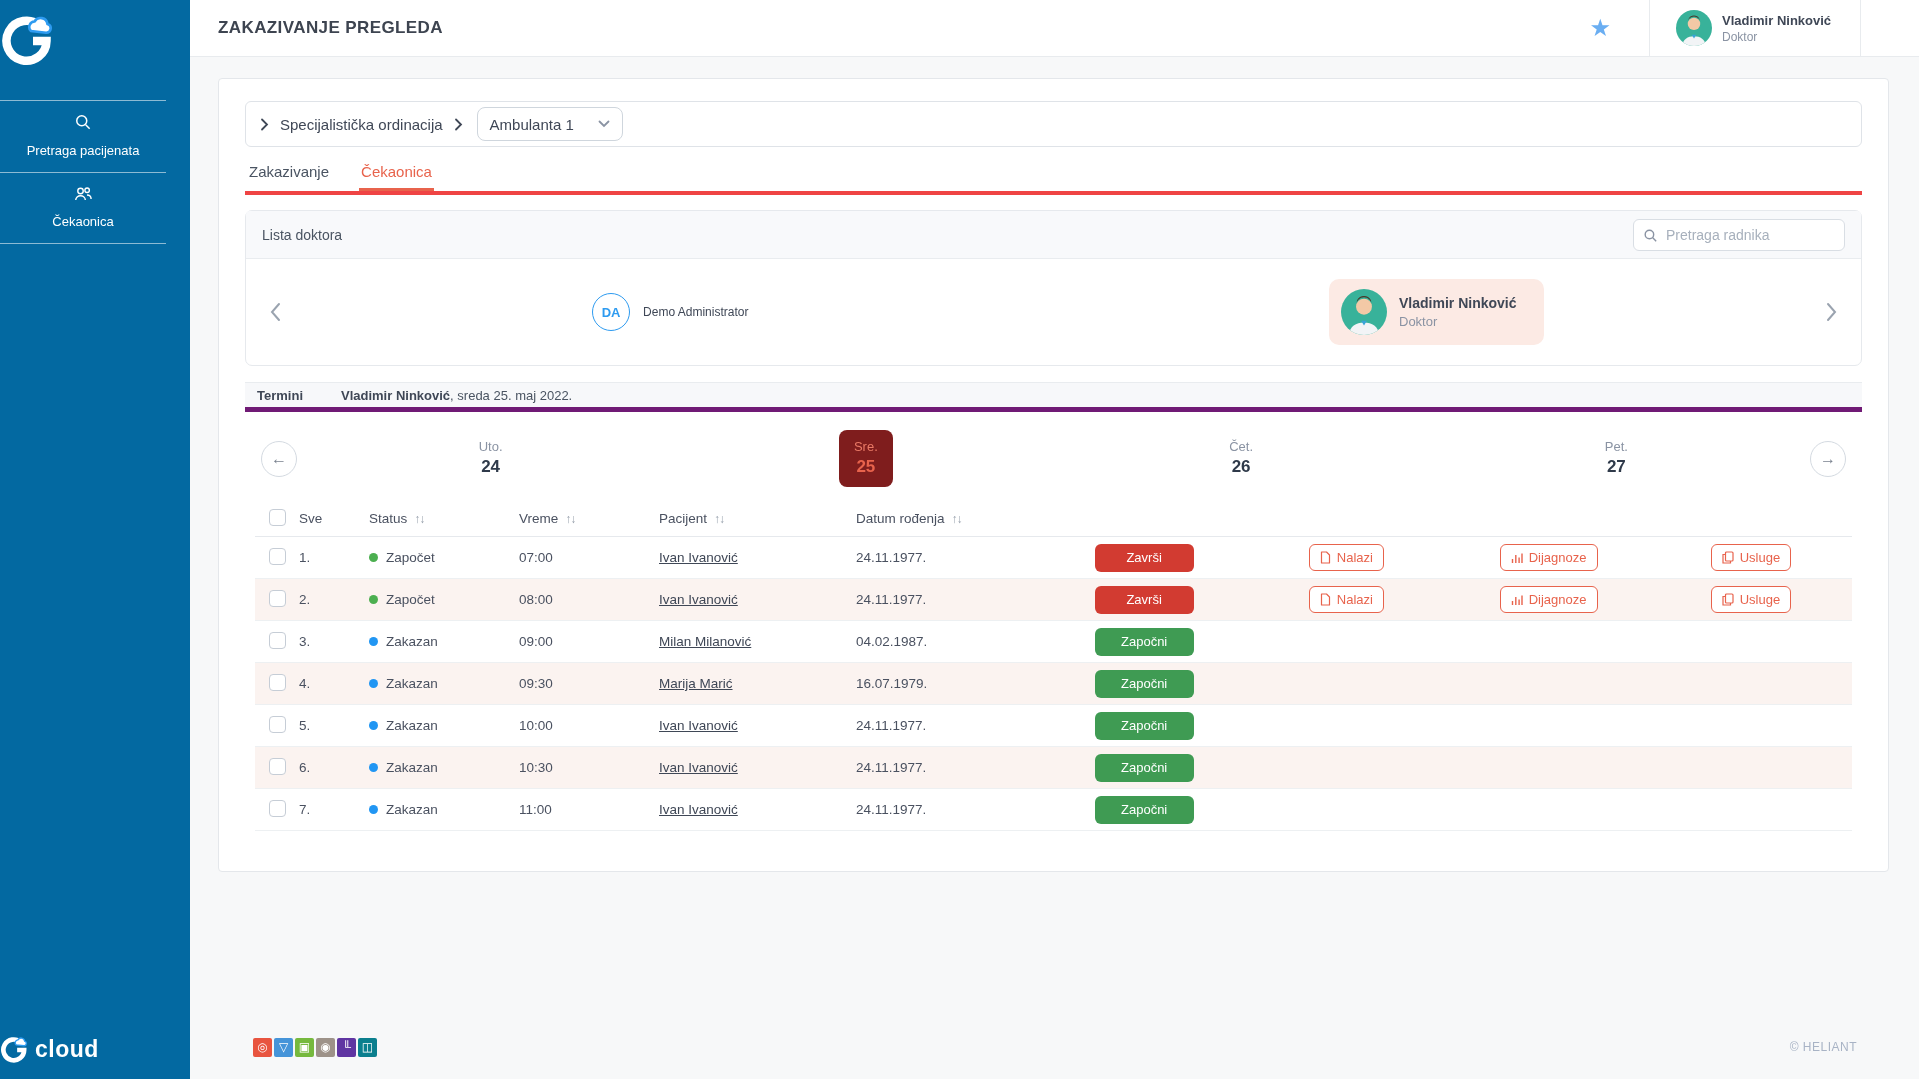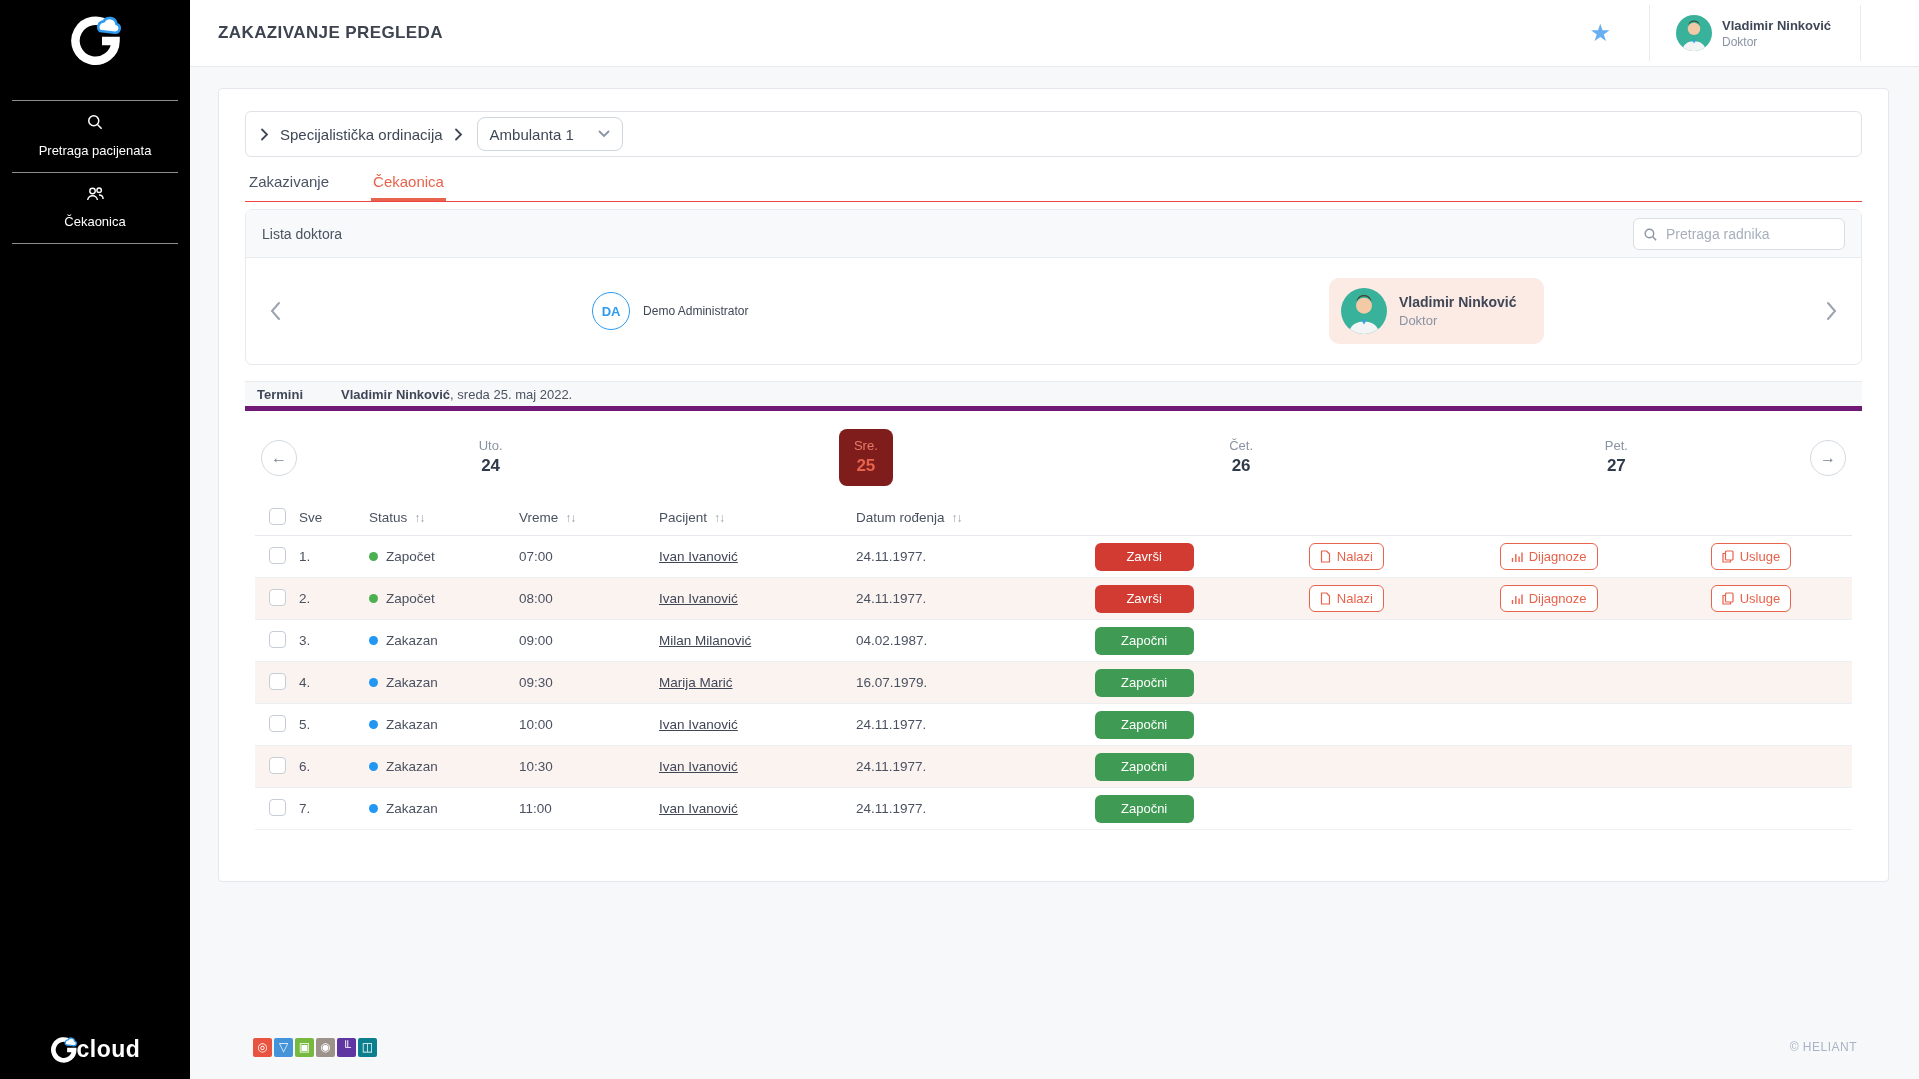--- a/index.html
+++ b/index.html
@@ -3,32 +3,32 @@
 <meta charset="utf-8">
 <style>
   * { box-sizing: border-box; }
   html,body { margin:0; padding:0; }
   body {
     width:1919px; height:1079px; overflow:hidden;
     font-family:"Liberation Sans", sans-serif;
     background:#f7f8f9; color:#3f4756; display:flex;
   }
   
-  .sidebar { width:190px; flex-shrink:0; background:#000000; color:#fff;
-    display:flex; flex-direction:column; align-items:center; }
+  .sidebar { width:190px; flex-shrink:0; background:#0369a1; color:#fff;
+    display:flex; flex-direction:column; align-items:flex-start; }
   .side-logo { margin-top:14px; cursor:pointer; }
   .side-nav { width:166px; margin-top:30px; border-bottom:1px solid rgba(255,255,255,.55); }
   .side-item { border-top:1px solid rgba(255,255,255,.55); padding:11px 0 13px; text-align:center; cursor:pointer; }
   .side-item .s-ic { display:flex; justify-content:center; margin-bottom:9px; }
   .side-item .s-lb { font-size:13px; color:#fff; }
-  .side-bottom { margin-top:auto; margin-bottom:16px; display:flex; align-items:center; }
+  .side-bottom { margin-top:auto; margin-bottom:16px; display:flex; align-items:center; gap:8px; }
   .side-bottom .cloud-txt { font-size:23px; font-weight:bold; letter-spacing:.5px; }
   
   .main { flex:1; display:flex; flex-direction:column; height:100%; }
-  .topbar { height:67px; background:#fff; border-bottom:1px solid #e8ebee;
+  .topbar { height:57px; background:#fff; border-bottom:1px solid #e8ebee;
     display:flex; align-items:center; padding-left:28px; flex-shrink:0; }
   .page-title { font-size:17px; font-weight:bold; letter-spacing:.4px; color:#3d4450; }
   .topbar-right { margin-left:auto; display:flex; align-items:center; height:100%; }
   .star { font-size:24px; color:#6aaef2; padding:0 38px; cursor:pointer; }
   .vdiv { width:1px; height:56px; background:#e8ebee; }
   .userblock { display:flex; align-items:center; gap:10px; padding:0 22px 0 26px; cursor:pointer; min-width:210px; }
   .u-name { font-size:13px; font-weight:bold; color:#3f4756; }
   .u-role { font-size:12px; color:#8a93a3; margin-top:2px; }
   .topbar-right .tail { width:58px; height:100%; }
   
@@ -36,21 +36,21 @@
   .card { background:#fff; border:1px solid #e4e7eb; border-radius:4px;
     padding:22px 26px 0; height:794px; flex-shrink:0; }
   
   .breadcrumb-box { height:46px; border:1px solid #dfe3e8; border-radius:6px;
     display:flex; align-items:center; padding:0 14px; gap:11px; margin-bottom:12px; }
   .bc-label { font-size:15px; color:#3f4756; cursor:pointer; }
   .dropdown { border:1px solid #cfd6dd; border-radius:8px; height:34px; padding:0 12px;
     display:flex; align-items:center; gap:24px; cursor:pointer; margin-left:3px; }
   .dd-value { font-size:15px; color:#3f4756; }
   
-  .tabs { display:flex; gap:40px; border-bottom:1px solid #ef4444; margin-bottom:7px; padding:0 2px; }
+  .tabs { display:flex; gap:28px; border-bottom:4px solid #ef4444; margin-bottom:15px; padding:0 2px; }
   .tab { font-size:15px; color:#4a5462; padding:4px 2px 8px; border-bottom:3px solid transparent; cursor:pointer; }
   .tab.active { color:#e8634c; border-bottom-color:#e8634c; }
   
   .panel { border:1px solid #e6e9ed; border-radius:7px; }
   .panel-head { height:48px; background:#f8f9fb; border-bottom:1px solid #e9ecef;
     border-radius:4px 4px 0 0; display:flex; align-items:center; justify-content:space-between; padding:0 16px; }
   .panel-title { font-size:14px; color:#4a5462; }
   .search { position:relative; }
   .search svg { position:absolute; left:9px; top:8px; color:#8a93a3; }
   .search input { width:212px; height:32px; border:1px solid #d9dee4; border-radius:6px;

